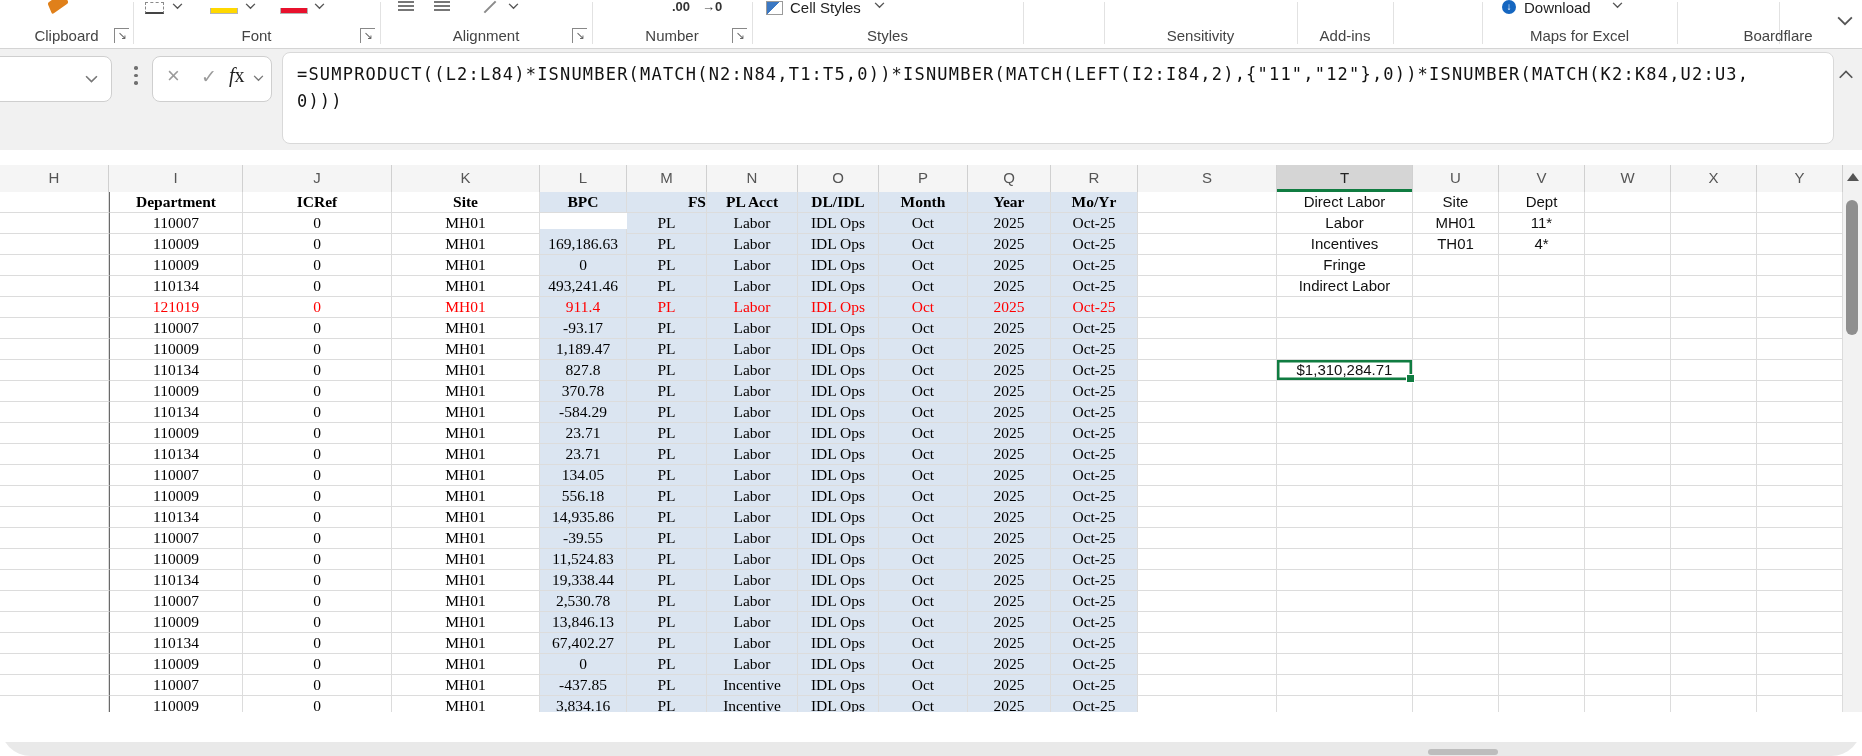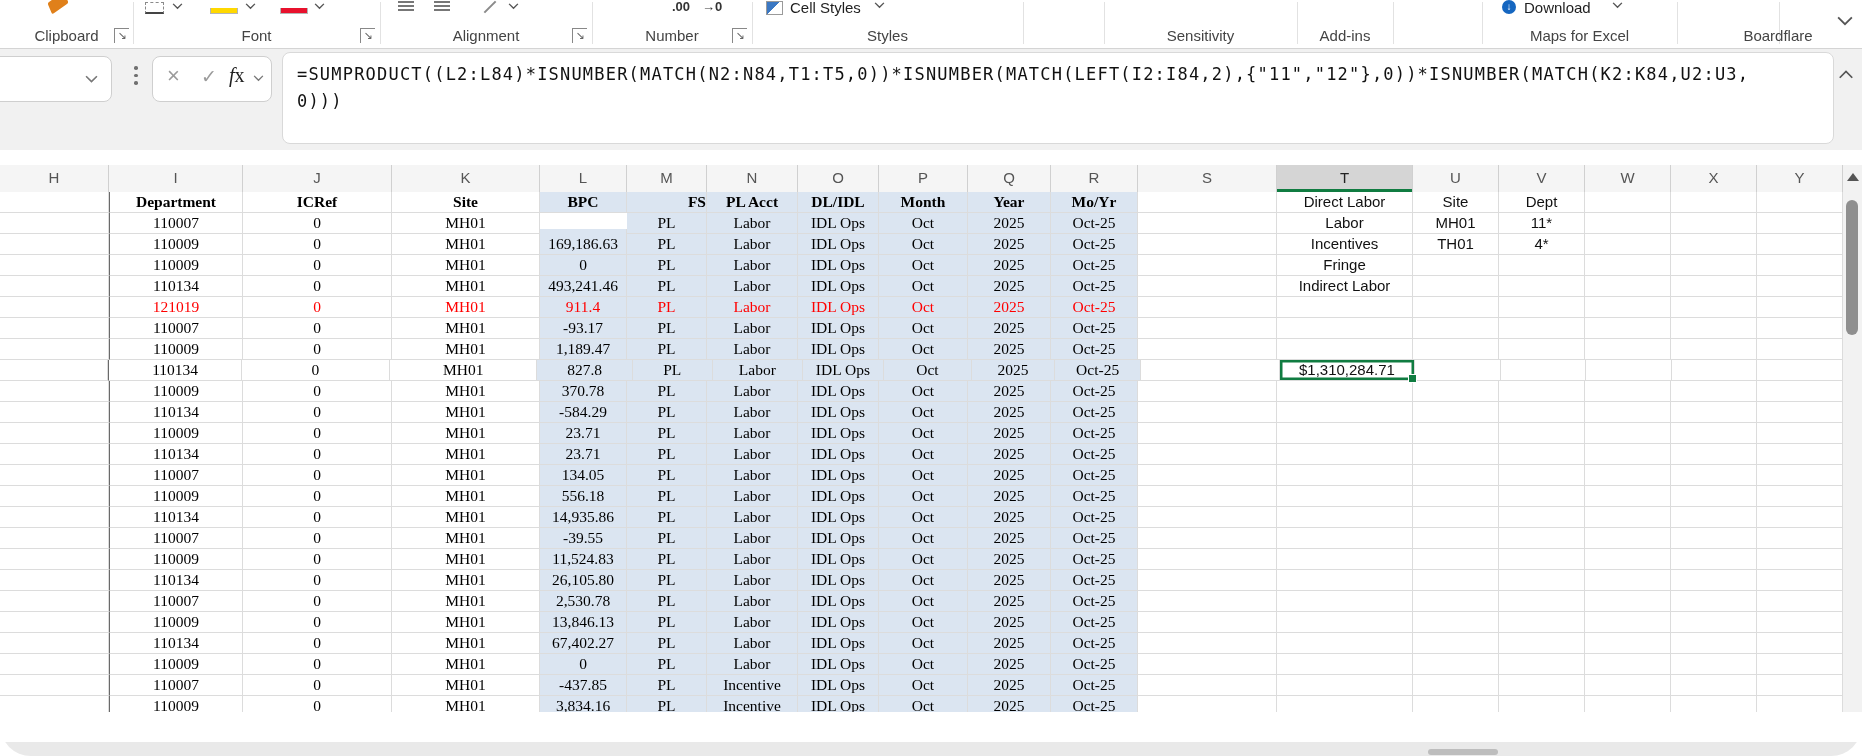--- a/index.html
+++ b/index.html
@@ -380,21 +380,21 @@
         <div class="gcell" style="width: 86px;"></div>
         <div class="gcell" style="width: 86px;"></div>
         <div class="gcell" style="width: 86px;"></div>
         <div class="gcell" style="width: 86px;"></div>
       </div>
       <div class="grow">
         <div class="gcell" style="width: 109px;"></div>
         <div class="gcell ledge serif" style="width: 134px;">110134</div>
         <div class="gcell serif" style="width: 149px;">0</div>
         <div class="gcell serif" style="width: 148px;">MH01</div>
-        <div class="gcell shaded serif" style="width: 96px;">827.8</div>
+        <div class="gcell shaded serif" style="width: 87px;">827.8</div>
         <div class="gcell shaded serif" style="width: 80px;">PL</div>
         <div class="gcell shaded serif" style="width: 91px;">Labor</div>
         <div class="gcell shaded serif" style="width: 81px;">IDL Ops</div>
         <div class="gcell shaded serif" style="width: 89px;">Oct</div>
         <div class="gcell shaded serif" style="width: 83px;">2025</div>
         <div class="gcell shaded serif" style="width: 87px;">Oct-25</div>
         <div class="gcell" style="width: 139px;"></div>
         <div class="gcell side selcell" style="width: 136px;">$1,310,284.71</div>
         <div class="gcell" style="width: 86px;"></div>
         <div class="gcell" style="width: 86px;"></div>
@@ -580,21 +580,21 @@
         <div class="gcell" style="width: 86px;"></div>
         <div class="gcell" style="width: 86px;"></div>
         <div class="gcell" style="width: 86px;"></div>
         <div class="gcell" style="width: 86px;"></div>
       </div>
       <div class="grow">
         <div class="gcell" style="width: 109px;"></div>
         <div class="gcell ledge serif" style="width: 134px;">110134</div>
         <div class="gcell serif" style="width: 149px;">0</div>
         <div class="gcell serif" style="width: 148px;">MH01</div>
-        <div class="gcell shaded serif" style="width: 87px;">26,105.80</div>
+        <div class="gcell shaded serif" style="width: 87px;">19,338.44</div>
         <div class="gcell shaded serif" style="width: 80px;">PL</div>
         <div class="gcell shaded serif" style="width: 91px;">Labor</div>
         <div class="gcell shaded serif" style="width: 81px;">IDL Ops</div>
         <div class="gcell shaded serif" style="width: 89px;">Oct</div>
         <div class="gcell shaded serif" style="width: 83px;">2025</div>
         <div class="gcell shaded serif" style="width: 87px;">Oct-25</div>
         <div class="gcell" style="width: 139px;"></div>
         <div class="gcell" style="width: 136px;"></div>
         <div class="gcell" style="width: 86px;"></div>
         <div class="gcell" style="width: 86px;"></div>

